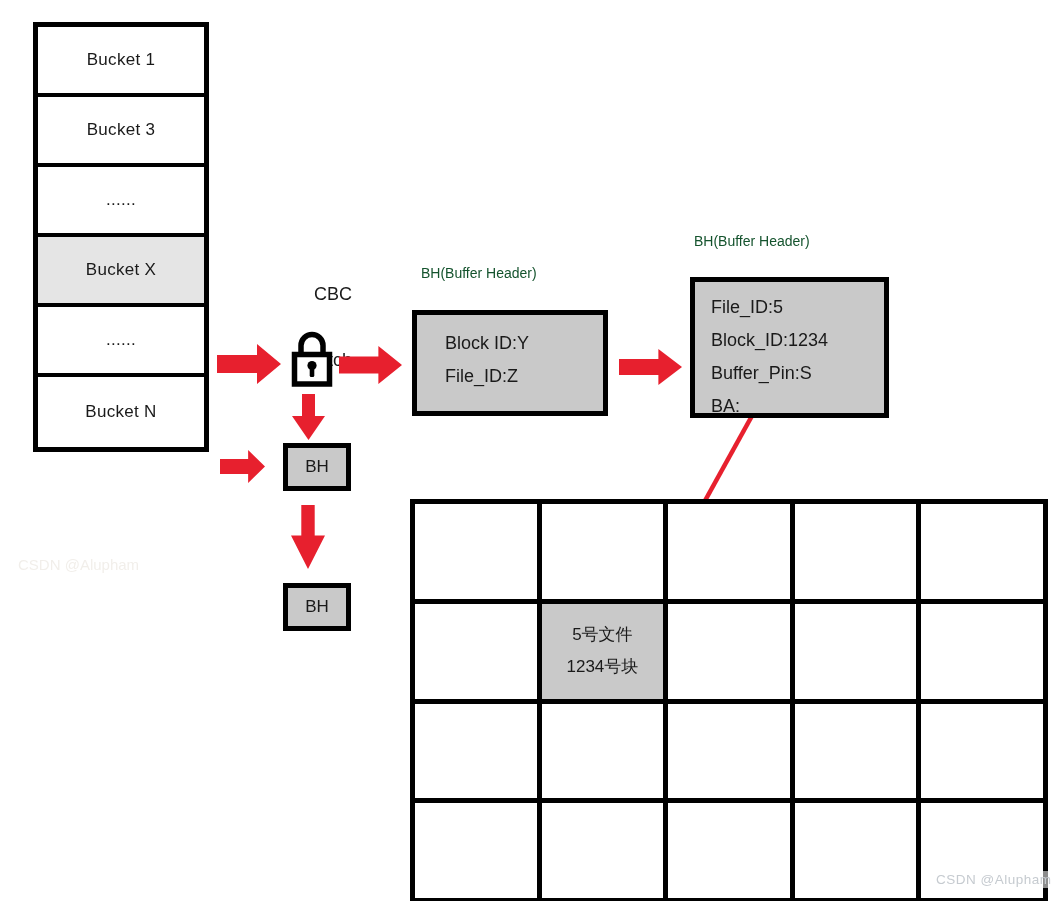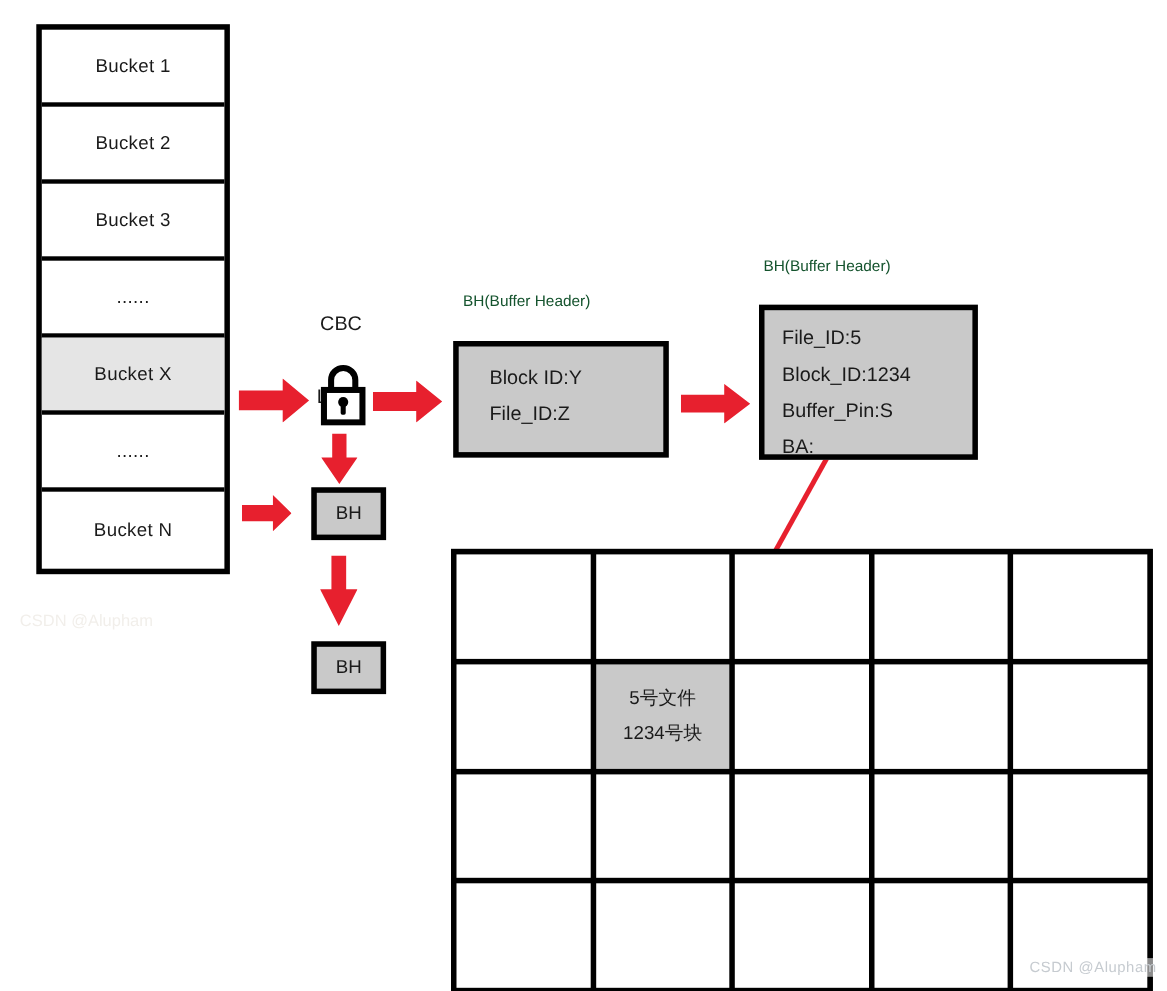--- a/index.html
+++ b/index.html
@@ -33,21 +33,21 @@
     text-align: right;
   }
   .bucket-cell:last-child { border-bottom: none; }
   .bucket-cell.highlighted { background: #e5e5e5; }
 
   
   .cbc-label {
     position: absolute;
     left: 268px; top: 278px;
     width: 84px;
-    text-align: center;
+    text-align: right;
     font-size: 18px;
     line-height: 33px;
     white-space: pre-line;
   }
   .padlock { position: absolute; left: 291px; top: 330px; }
 
   
   .arrow { position: absolute; }
   .arrow polygon, .arrow-line polygon { fill: #e7202e; }
   .arrow-line { position: absolute; }
@@ -133,21 +133,20 @@
     white-space: nowrap;
   }
 </style>
 </head>
 <body>
 
 <div class="canvas">
 
   <div class="bucket-column">
     <div class="bucket-cell">Bucket 1</div>
-    <div class="bucket-cell">Bucket 2</div>
     <div class="bucket-cell">Bucket 3</div>
     <div class="bucket-cell">......</div>
     <div class="bucket-cell highlighted">Bucket X</div>
     <div class="bucket-cell">......</div>
     <div class="bucket-cell">Bucket N</div>
   </div>
 
   <div class="ghost-watermark">CSDN @Alupham</div>
 
   <div class="cbc-label"><span>CBC</span><br>

